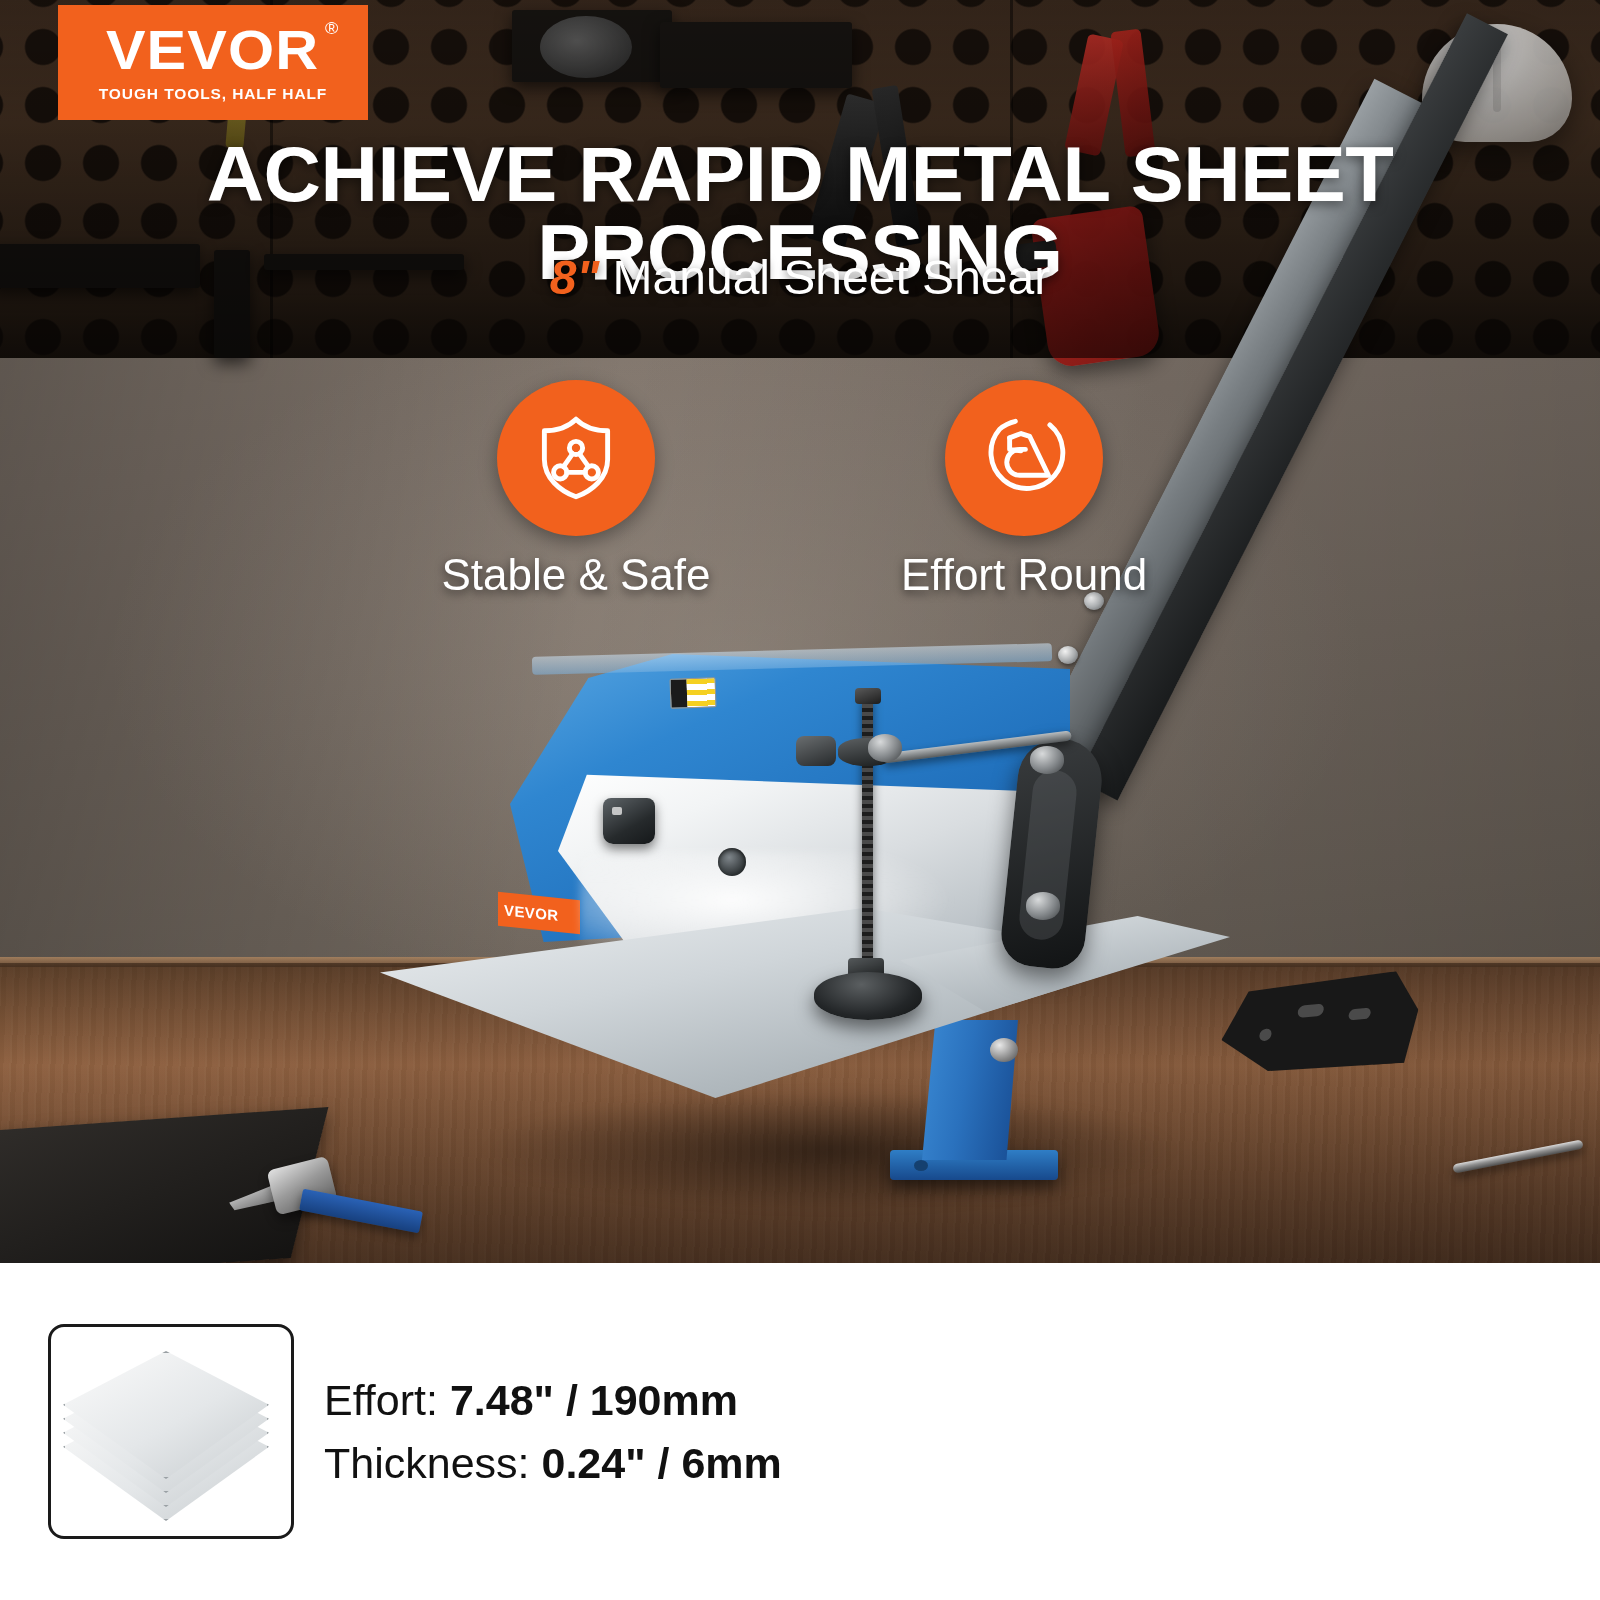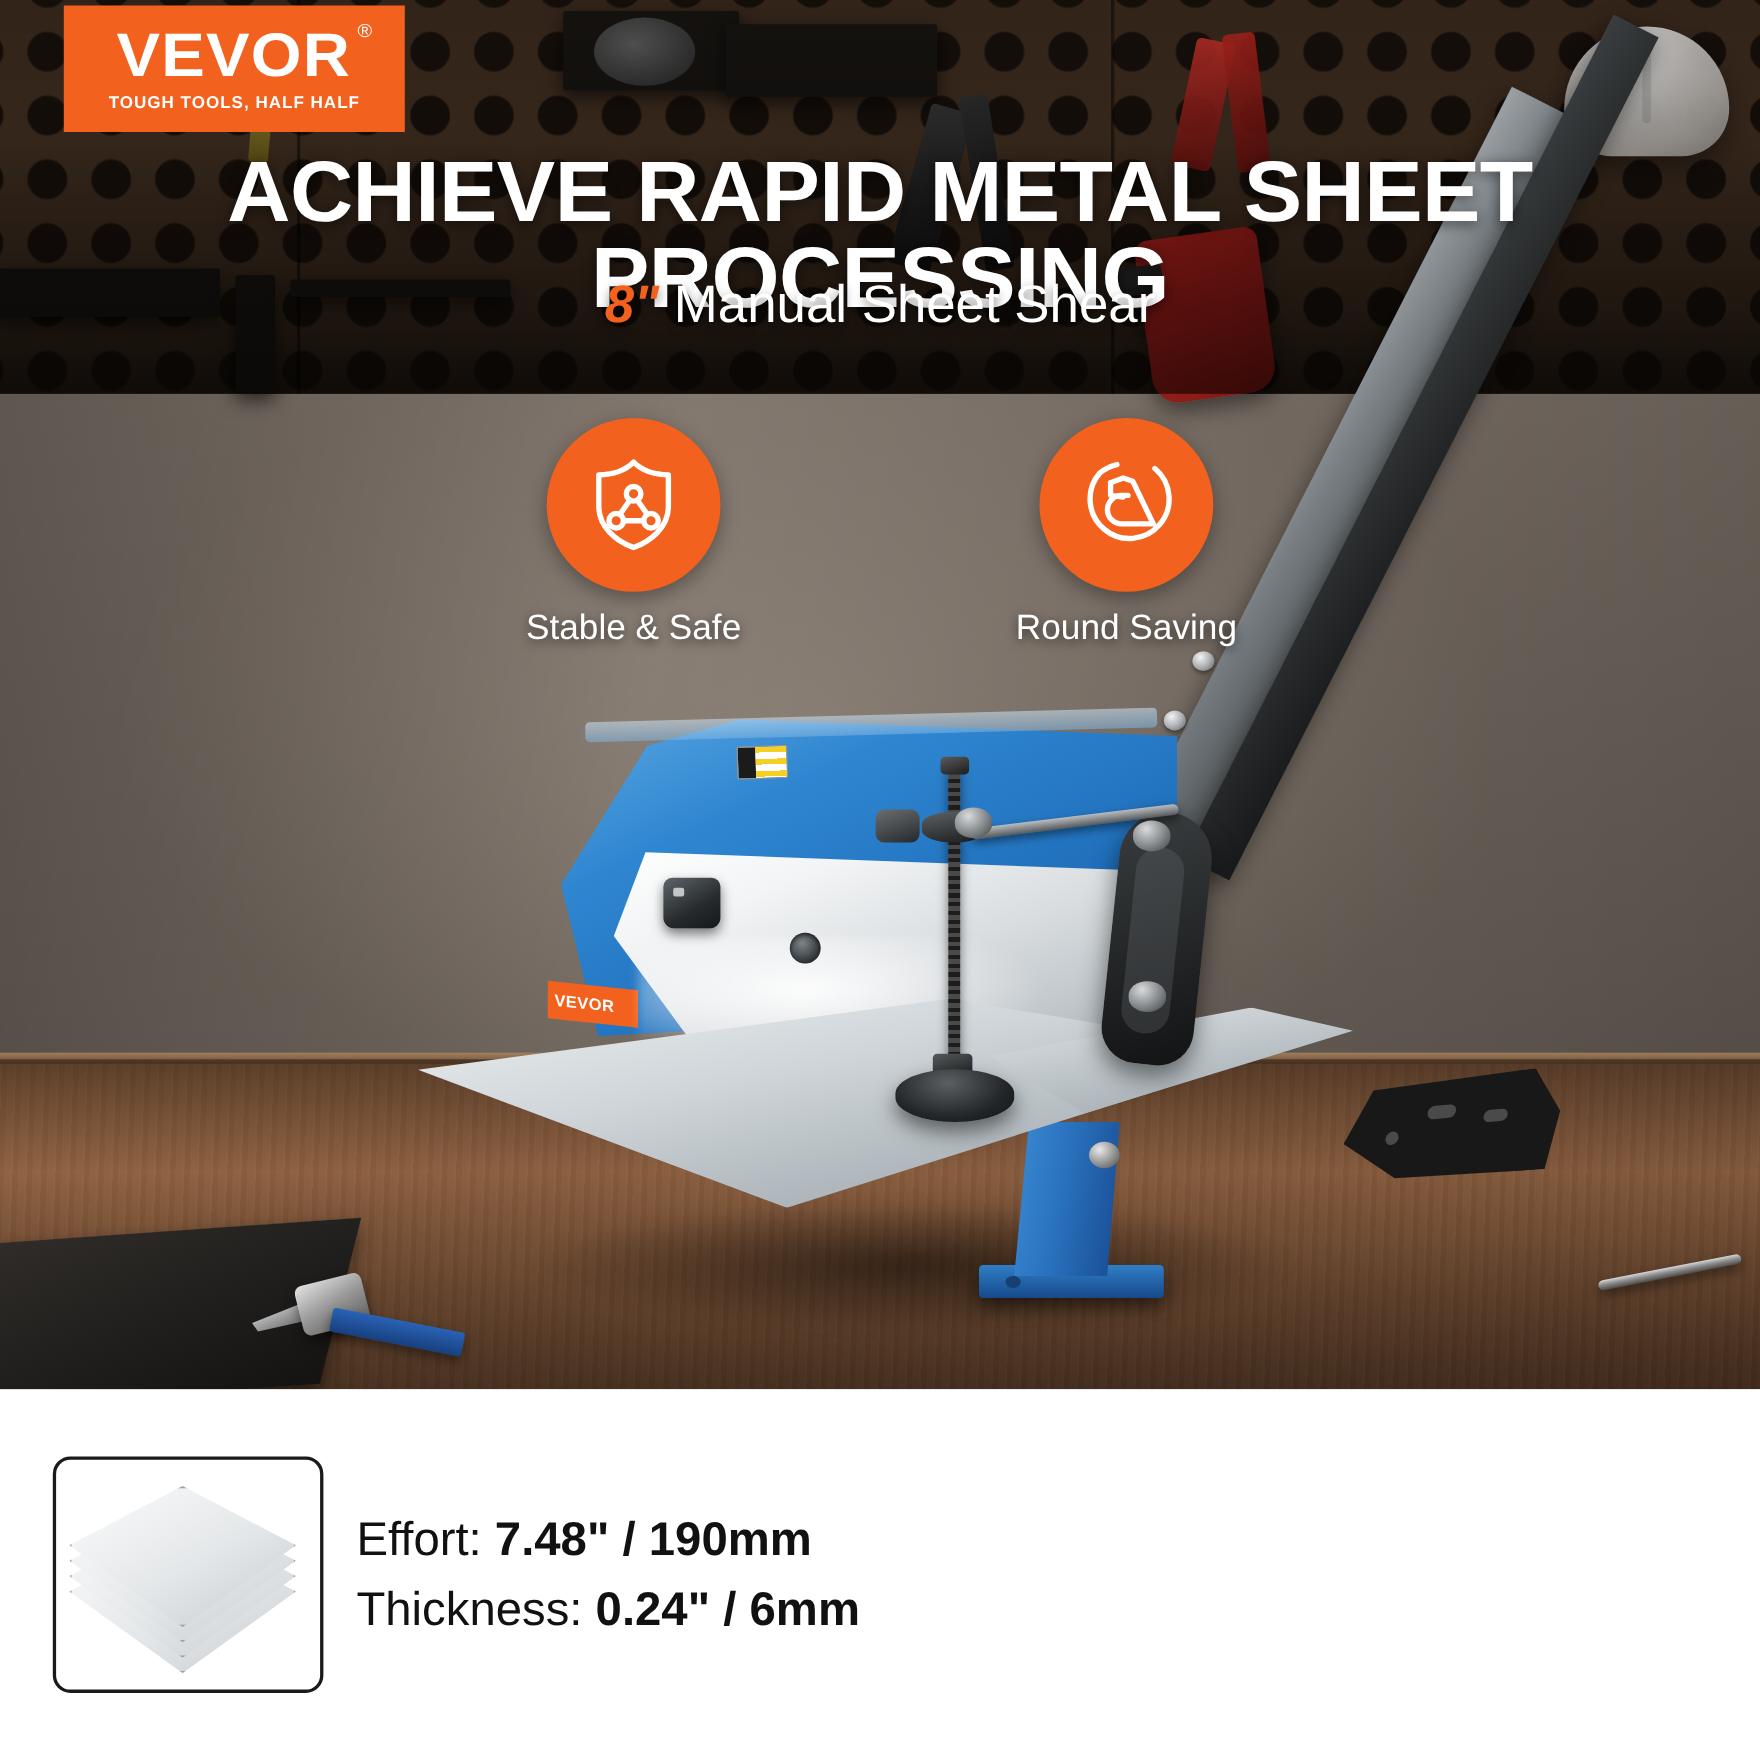--- a/index.html
+++ b/index.html
@@ -209,21 +209,21 @@
     text-shadow:0 3px 10px rgba(0,0,0,.55); }
   .subline .inch { color:#f2611d; font-weight:bold; font-style:italic; }
 
   
   .features { position:absolute; left:0; top:380px; width:1600px; height:220px; z-index:5;
     display:flex; justify-content:center; gap:118px; }
   .feature { width:330px; display:flex; flex-direction:column; align-items:center; }
   .f-circle { width:158px; height:158px; border-radius:50%; background:#f2611d;
     display:flex; align-items:center; justify-content:center;
     box-shadow:0 6px 18px rgba(0,0,0,.35); }
-  .f-label { margin-top:14px; color:#fff; font-size:32px; white-space:nowrap;
+  .f-label { margin-top:14px; color:#fff; font-size:44px; white-space:nowrap;
     text-shadow:0 3px 10px rgba(0,0,0,.6);text-align:center; }
 
   
   .specs { position:absolute; left:0; top:1263px; width:1600px; height:337px;
     background:#fff; display:flex; align-items:center; padding:0 48px; }
   .spec { display:flex; align-items:center; gap:30px; }
   .spec-left { width:800px; }
   .spec-right { width:700px; }
   .thumb { width:246px; height:215px; border:3px solid #1a1a1a; border-radius:16px;
     background:#fff; overflow:hidden; position:relative; flex:0 0 auto; }
@@ -372,21 +372,21 @@
 
 
       <div class="feature">
         <div class="f-circle">
           <svg width="92" height="92" viewBox="0 0 64 64" fill="none" stroke="#fff" stroke-width="3.4" stroke-linecap="round" stroke-linejoin="round">
             <path d="M50 9 A25 25 0 1 1 15 12 A25 25 0 0 1 26 6.5"></path>
             <path d="M22 18 L30 15 L36 17 L49 44 H29 A9 9 0 0 1 29 26 L33 26"></path>
             <path d="M22 18 V26 L30 27"></path>
           </svg>
         </div>
-        <div class="f-label">Round Saving</div>
+        <div class="f-label">Effort Round</div>
       </div>
 
     </div>
   </div>
 
   <div class="specs">
 
     <div class="spec spec-left">
       <div class="thumb">
         <div class="sheets">

